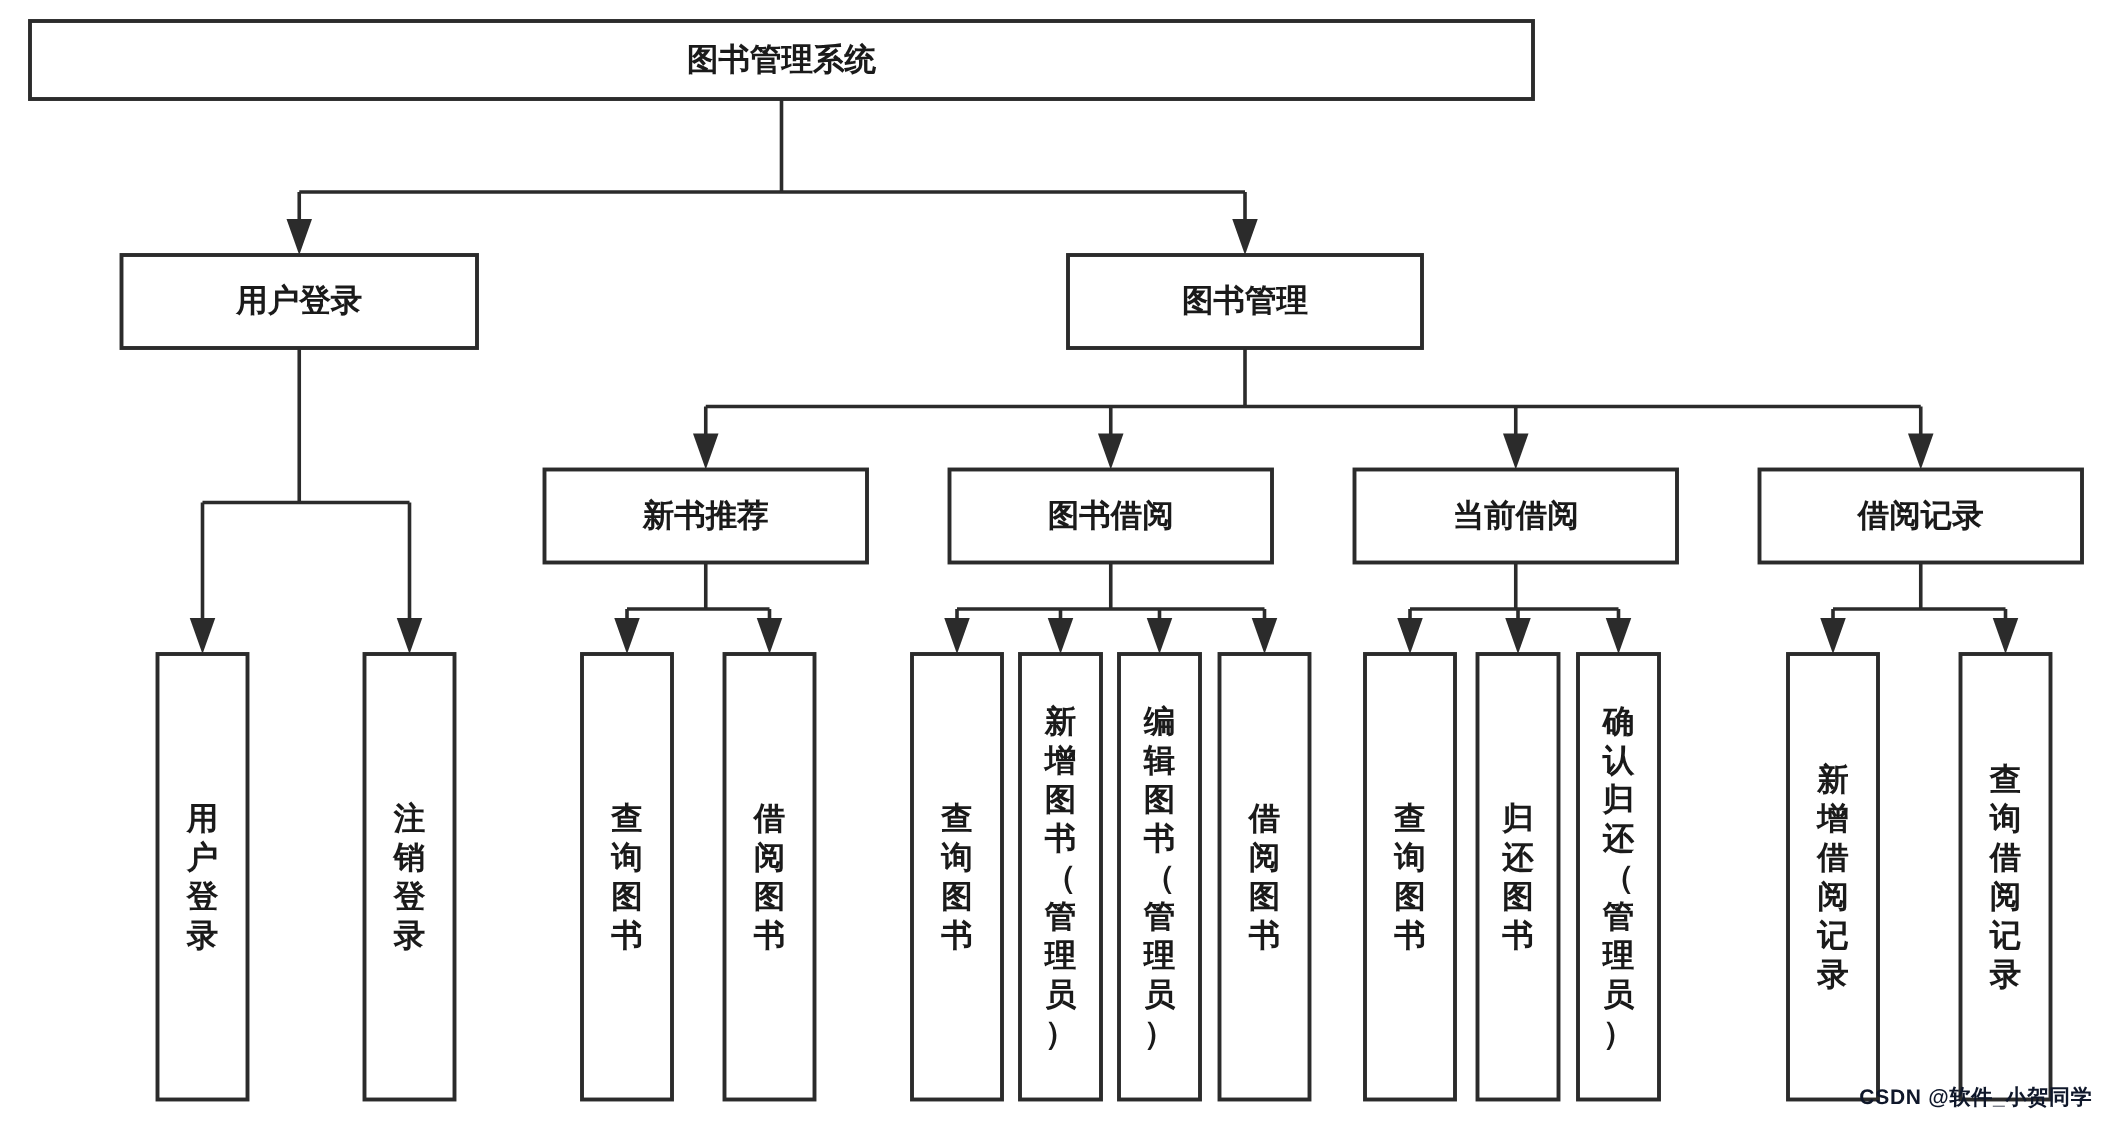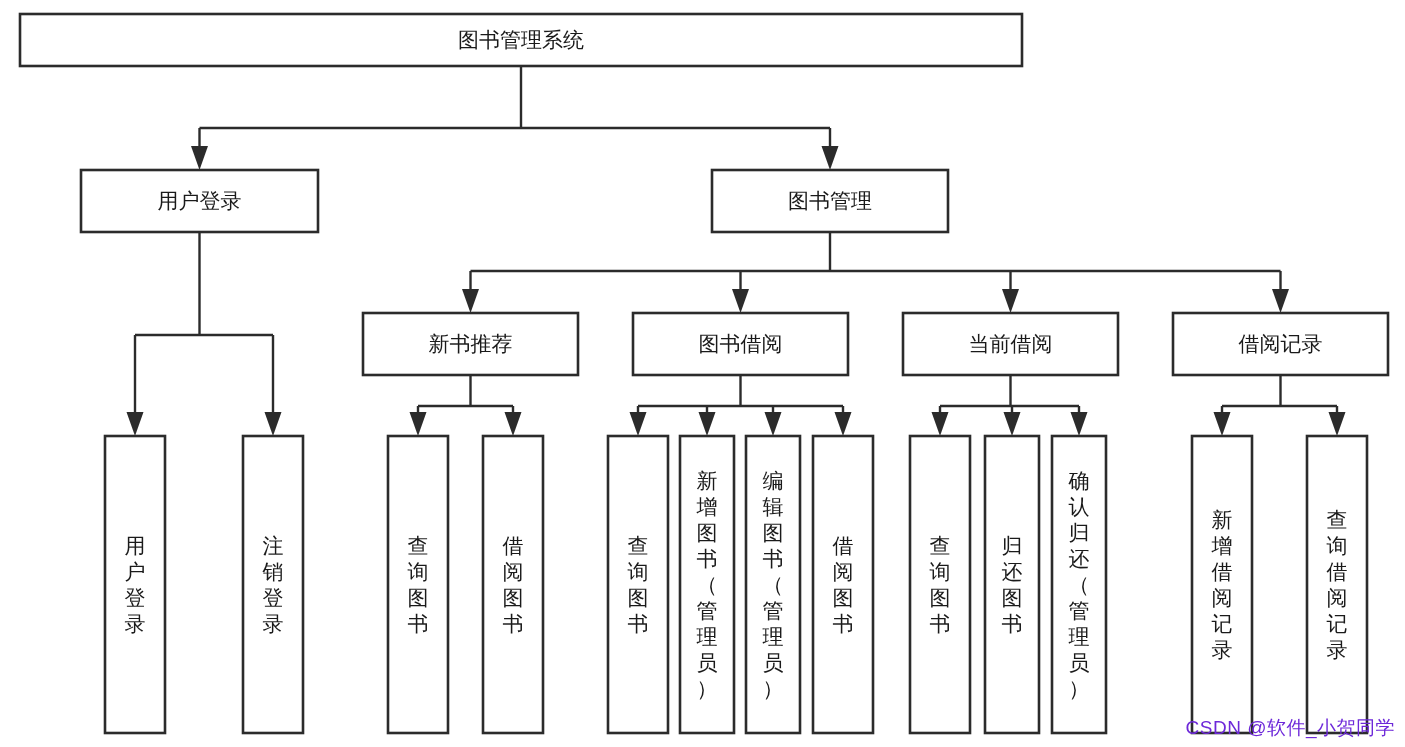--- a/index.html
+++ b/index.html
@@ -9,20 +9,21 @@
   }
   body {
     font-family: "Liberation Sans", "DejaVu Sans", sans-serif;
   }
   #diagram-root {
     position: relative;
     width: 1405px;
     height: 747px;
     background: #ffffff;
     overflow: hidden;
+    font-weight: bold;
   }
   #diagram-svg {
     position: absolute;
     left: 0;
     top: 0;
     width: 1405px;
     height: 747px;
   }
   .node-box {
     fill: #ffffff;
@@ -50,22 +51,22 @@
     font-family: "Liberation Sans", "DejaVu Sans", sans-serif;
     font-size: 21px;
     fill: #1a1a1a;
     text-anchor: middle;
   }
   .watermark {
     position: absolute;
     right: 10px;
     bottom: 6px;
     font-family: "Liberation Sans", "DejaVu Sans", sans-serif;
-    font-size: 19px;
-    color: #6d28d9;
+    font-size: 14px;
+    color: #0f172a;
     letter-spacing: 0.5px;
     white-space: nowrap;
     user-select: none;
     text-align: right;
   }
 </style>
 </head>
 <body>
 
 <div id="diagram-root">

